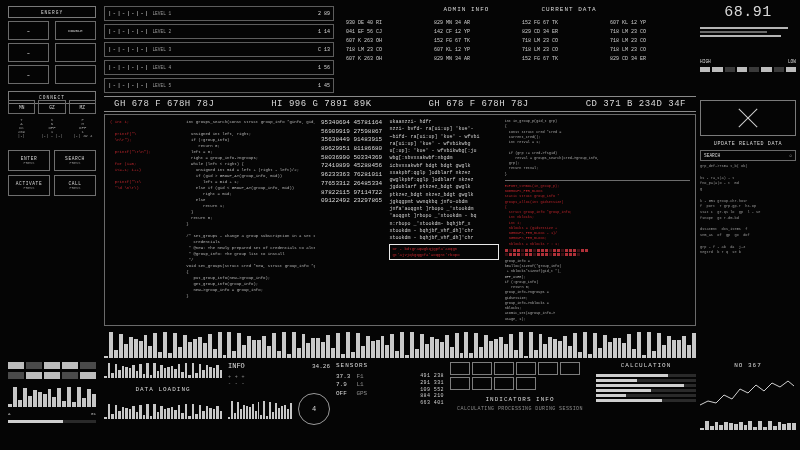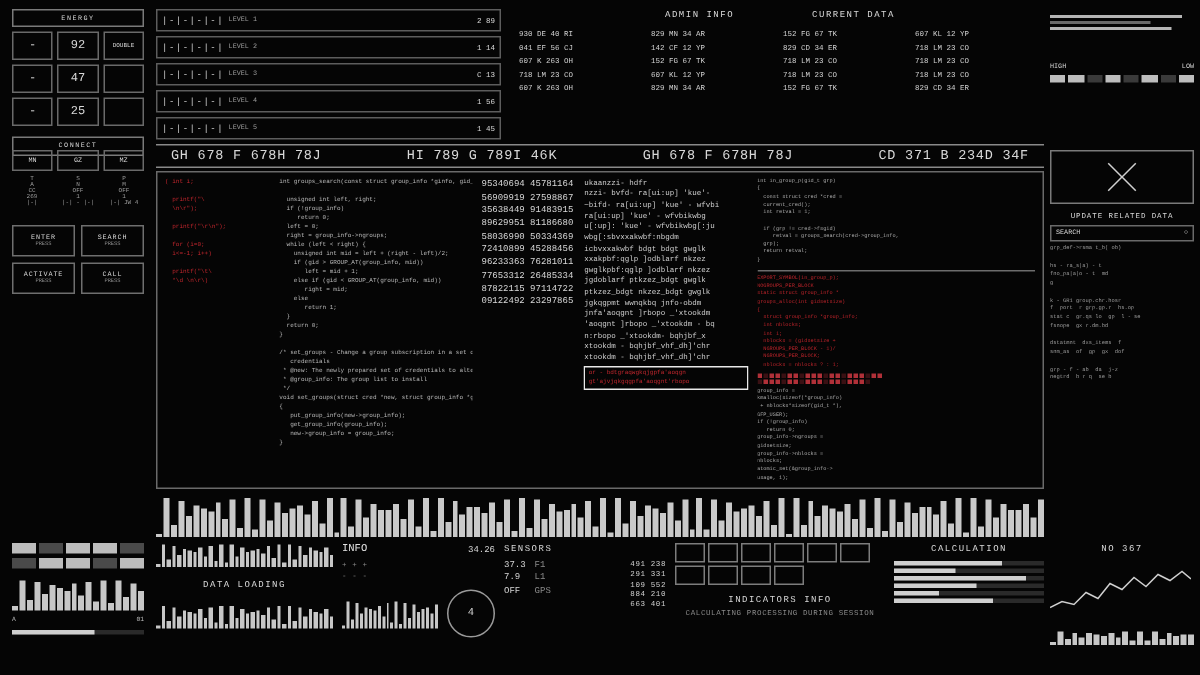--- a/index.html
+++ b/index.html
@@ -119,25 +119,20 @@
 
 <div id="root">
 
   <div class="pan" id="energy">
     <div class="hdr">ENERGY</div>
     <div class="grid">
       <div class="col" style="margin-right:3px;">
         <div class="cell">-</div>
         <div class="cell">-</div>
         <div class="cell">-</div>
-      </div>
-      <div class="col">
-        <div class="cell">92</div>
-        <div class="cell">47</div>
-        <div class="cell">25</div>
       </div>
       <div class="col" style="margin-left:3px;">
         <div class="cell" style="font-size:4px;">DOUBLE</div>
         <div class="cell"></div>
         <div class="cell"></div>
       </div>
     </div>
     <div class="btm">CONNECT</div>
   </div>
 
@@ -204,20 +199,21 @@
             <td>607 K 263 OH</td>
             <td>829 MN 34 AR</td>
             <td>152 FG 67 TK</td>
             <td>829 CD 34 ER</td>
           </tr>
     </tbody>
       </table>
   </div>
 
   <div class="pan" id="tr">
+    <div class="big">68.91</div>
     <div style="margin-top:6px;display:flex;flex-direction:column;gap:2px;">
       <div style="height:2px;background:#b5b5b5;width:92%;"></div>
       <div style="height:2px;background:#6a6a6a;width:70%;"></div>
       <div style="height:2px;background:#b5b5b5;width:84%;"></div>
     </div>
     <div class="hl">
       <span>HIGH</span>
       <span>LOW</span>
     </div>
     <div class="barsrow">
@@ -227,21 +223,21 @@
         <i class="sq"></i>
         <i class="sq off"></i>
         <i class="sq"></i>
         <i class="sq off"></i>
         <i class="sq"></i>
     </div>
   </div>
 
   <div class="pan" id="ticker">
     <span>GH 678 F  678H 78J</span>
-    <span>HI  789 G  789I  46K</span>
+    <span>HI  996 G  789I  89K</span>
     <span>GH 678 F  678H 78J</span>
     <span>CD 371 B  234D 34F</span>
   </div>
 
   <div class="pan" id="main">
     <div id="maincols">
       <div class="mc c1">
         <div class="code r">( int i;
 
   printf("\

